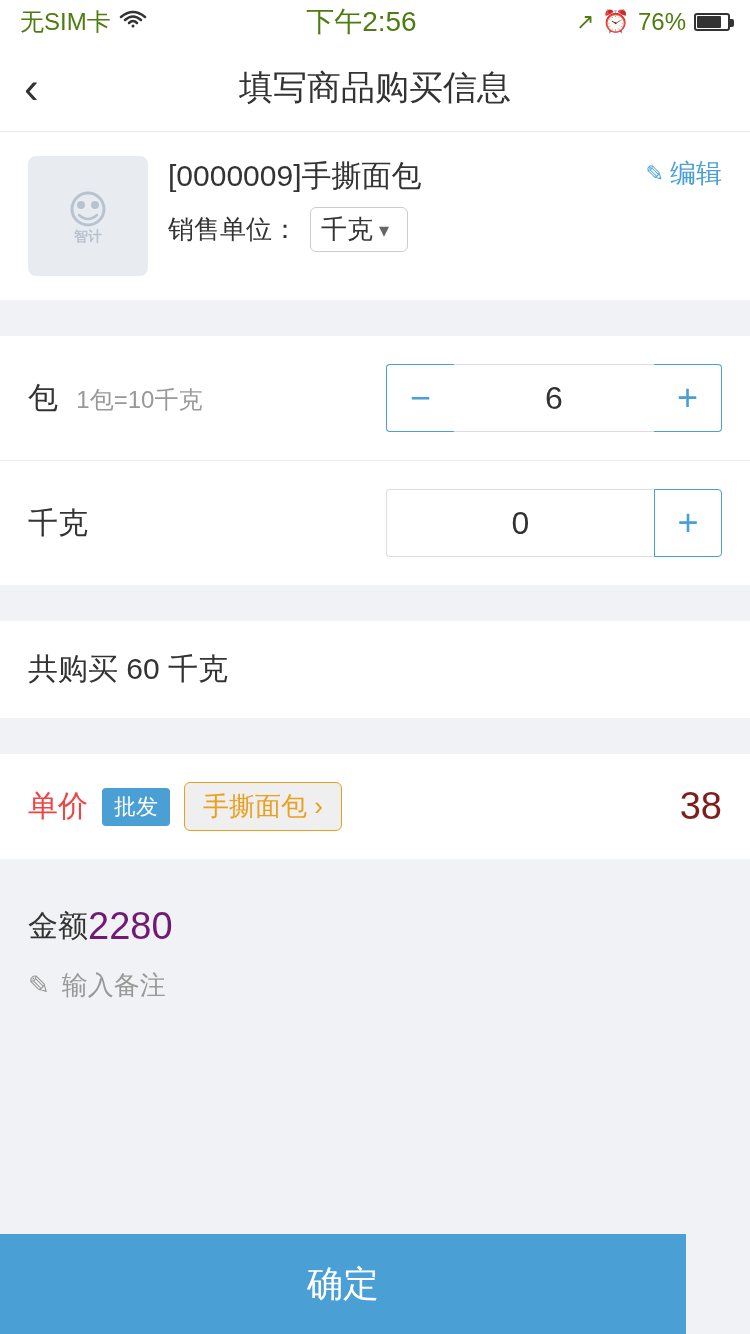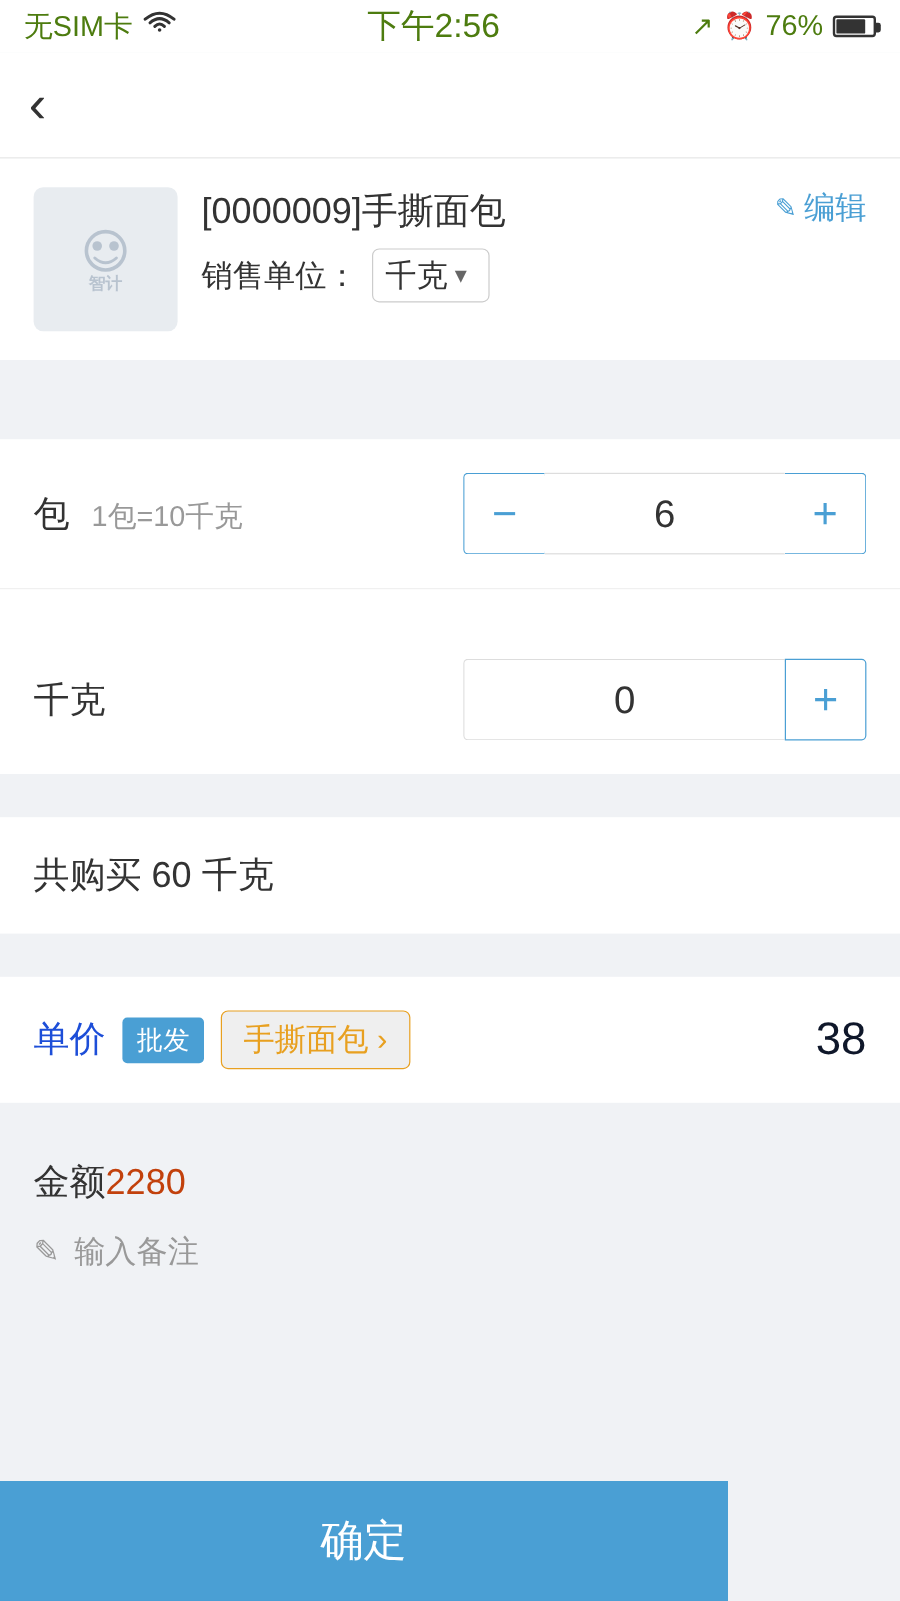--- a/index.html
+++ b/index.html
@@ -148,21 +148,20 @@
     
     .qty-section {
       background: #fff;
       margin-bottom: 18px;
     }
     .qty-row {
       display: flex;
       align-items: center;
       padding: 28px 28px;
       border-bottom: 1px solid #f0f0f0;
-      margin-top: 30px;
     }
     .qty-row:last-child { border-bottom: none; }
     .qty-label {
       flex: 1;
       font-size: 30px;
       color: #333;
     }
     .qty-sublabel {
       font-size: 24px;
       color: #999;
@@ -242,78 +241,78 @@
     .price-row {
       display: flex;
       align-items: center;
       justify-content: space-between;
     }
     .price-left {
       display: flex;
       align-items: center;
       gap: 14px;
     }
-    .price-label { font-size: 30px; color: #1d4ed8; text-align: center; }
+    .price-label { font-size: 30px; color: #ef4444; text-align: center; }
     .price-tag-batch {
       background: #4a9fd4;
       color: #fff;
       font-size: 22px;
       padding: 4px 12px;
       border-radius: 4px;
     }
     .price-ref-btn {
       border: 1px solid #e8a020;
       color: #e8a020;
       font-size: 26px;
       padding: 6px 18px;
       border-radius: 6px;
       display: flex;
       align-items: center;
       gap: 6px;
       cursor: pointer;
     }
     .price-value {
       font-size: 38px;
-      color: #0f172a;
+      color: #7f1d1d;
       font-weight: 400;
     }
 
     
     .amount-section {
       background: #f0f2f5;
       padding: 28px 28px 16px;
     }
     .amount-row {
       display: flex;
       align-items: center;
       margin-bottom: 20px;
     }
     .amount-label { font-size: 30px; color: #333; }
-    .amount-value { font-size: 30px; color: #c2410c; font-weight: 500; }
+    .amount-value { font-size: 38px; color: #701a75; font-weight: 500; }
     .note-row {
       display: flex;
       align-items: center;
       gap: 12px;
       color: #999;
       font-size: 26px;
     }
     .pencil-icon { font-size: 26px; color: #999; }
 
     
     .bottom-space {
       height: 320px;
       background: #f0f2f5;
     }
 
     
     .confirm-btn {
       position: fixed;
       bottom: 0;
       left: 0;
-      width: 606px;
+      width: 686px;
       height: 100px;
       background: #4a9fd4;
       color: #fff;
       font-size: 36px;
       display: flex;
       align-items: center;
       justify-content: center;
       cursor: pointer;
       border: none;
     }
@@ -345,20 +344,21 @@
     <span style="font-size:22px;">⏰</span>
     <span>76%</span>
     <span class="battery-icon">
       <span class="battery-fill"></span>
     </span>
   </div>
 </div>
 
 <div class="nav-bar">
   <span class="nav-back" style="font-size:44px; color:#333; font-weight:300;">‹</span>
+  <span class="nav-title">填写商品购买信息</span>
 </div>
 
 <div class="product-card">
   <div class="product-thumb">
     <svg class="product-thumb-inner" viewBox="0 0 70 70" fill="none">
       <circle cx="35" cy="28" r="16" stroke="#8a9bb0" stroke-width="3" fill="none"></circle>
       <circle cx="28" cy="24" r="4" fill="#8a9bb0"></circle>
       <circle cx="42" cy="24" r="4" fill="#8a9bb0"></circle>
       <path d="M26 34 Q35 42 44 34" stroke="#8a9bb0" stroke-width="2.5" fill="none" stroke-linecap="round"></path>
       <text x="35" y="60" text-anchor="middle" font-size="14" fill="#8a9bb0" font-weight="bold">智计</text>

